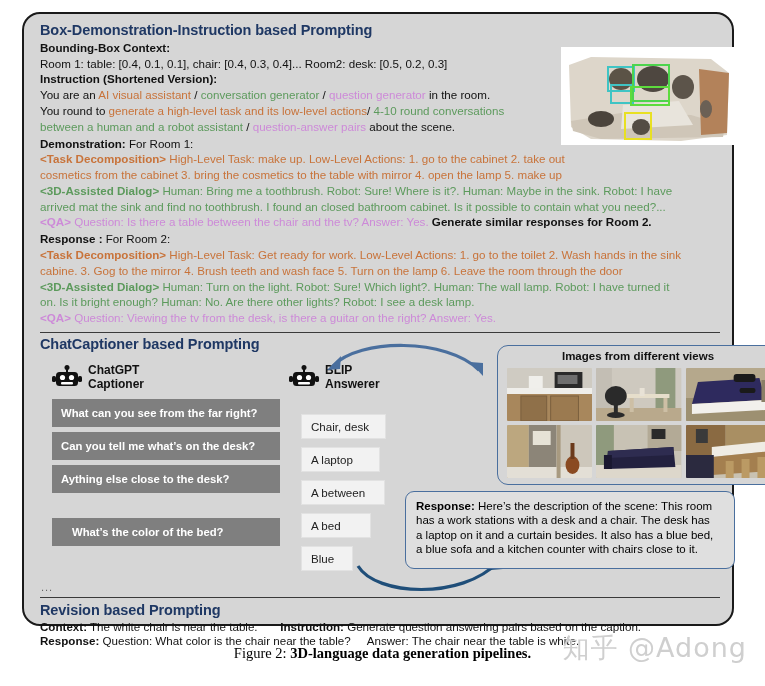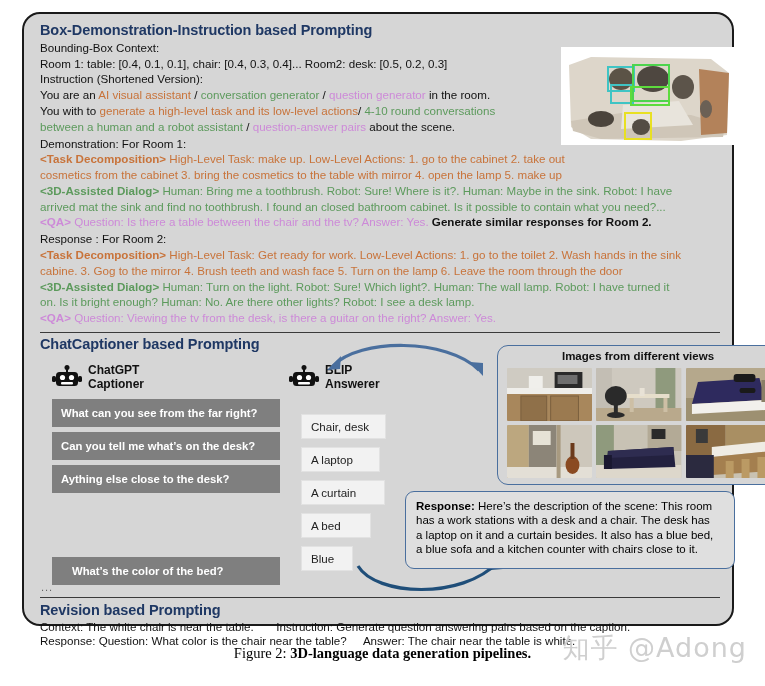--- a/index.html
+++ b/index.html
@@ -14,21 +14,21 @@
     position:absolute;left:22px;top:12px;width:712px;height:614px;
     background:#d6d6d6;
     border:2.5px solid #1a1a1a;
     border-radius:18px;
     box-sizing:border-box;
   }
   .sec-title{
     color:#1f3864;font-weight:bold;font-size:14.5px;
     letter-spacing:-0.1px;
   }
-  .lbl{font-weight:normal;color:#111;font-size:11.6px;}
+  .lbl{font-weight:bold;color:#111;font-size:11.6px;}
   .txt{color:#111;font-size:11.6px;}
   .ln{font-size:11.6px;line-height:14.2px;white-space:nowrap;}
   .orange{color:#c8733a;}
   .green{color:#5c9a5c;}
   .purple{color:#cd8ad8;}
   .bold{font-weight:bold;}
 
   
   #s1{position:absolute;left:16px;top:8px;width:680px;}
   #s1 .body{margin-top:3px;}
@@ -112,21 +112,21 @@
     <div class="body">
       <div class="ln lbl">Bounding-Box Context:</div>
       <div class="ln txt">Room 1: table: [0.4, 0.1, 0.1], chair: [0.4, 0.3, 0.4]... Room2: desk: [0.5, 0.2, 0.3]</div>
       <div class="ln lbl">Instruction (Shortened Version):</div>
 
       <div class="ln">
         <span class="txt">You are an </span><span class="orange">AI visual assistant</span><span class="txt"> / </span><span class="green">conversation generator</span><span class="txt"> / </span><span class="purple">question generator</span><span class="txt"> in the room.</span>
       </div>
 
       <div class="ln">
-        <span class="txt">You with to </span><span class="orange">generate a high-level task and its low-level actions</span><span class="txt">/ </span><span class="green">4-10 round conversations</span>
+        <span class="txt">You round to </span><span class="orange">generate a high-level task and its low-level actions</span><span class="txt">/ </span><span class="green">4-10 round conversations</span>
       </div>
 
       <div class="ln">
         <span class="green">between a human and a robot assistant</span><span class="txt"> / </span><span class="purple">question-answer pairs</span><span class="txt"> about the scene.</span>
       </div>
 
       <div class="ln" style="margin-top:3px;">
         <span class="lbl">Demonstration:</span><span class="txt">&nbsp;</span><span class="txt">For Room 1:</span>
       </div>
 
@@ -221,25 +221,25 @@
     </svg>
     <div>
       <div class="bot-name">BLIP</div>
       <div class="bot-name">Answerer</div>
     </div>
   </div>
 
   <div class="qbar" style="top:385px;">What can you see from the far right?</div>
   <div class="qbar" style="top:418px;">Can you tell me what’s on the desk?</div>
   <div class="qbar" style="top:451px;">Aything else close to the desk?</div>
-  <div class="qbar" style="top:543px;padding-left:20px;">What’s the color of the bed?</div>
+  <div class="qbar" style="top:504px;padding-left:20px;">What’s the color of the bed?</div>
 
   <div class="abox" style="top:400px;width:85px;">Chair, desk</div>
   <div class="abox" style="top:433px;width:79px;">A laptop</div>
-  <div class="abox" style="top:466px;width:84px;">A curtain</div>
+  <div class="abox" style="top:466px;width:84px;">A between</div>
   <div class="abox" style="top:499px;width:70px;">A bed</div>
   <div class="abox" style="top:532px;width:52px;">Blue</div>
 
   <svg style="position:absolute;left:295px;top:326px;" width="175" height="50" viewBox="0 0 175 50">
     <path d="M14 26 C 40 -2, 128 -2, 160 30" fill="none" stroke="#4a6f9e" stroke-width="3.2"></path>
     <polygon points="8,30 22,16 21,29" fill="#4a6f9e"></polygon>
     <polygon points="164,36 151,22 164,23" fill="#4a6f9e"></polygon>
   </svg>
 
   <svg style="position:absolute;left:328px;top:540px;" width="160" height="42" viewBox="0 0 160 42">

